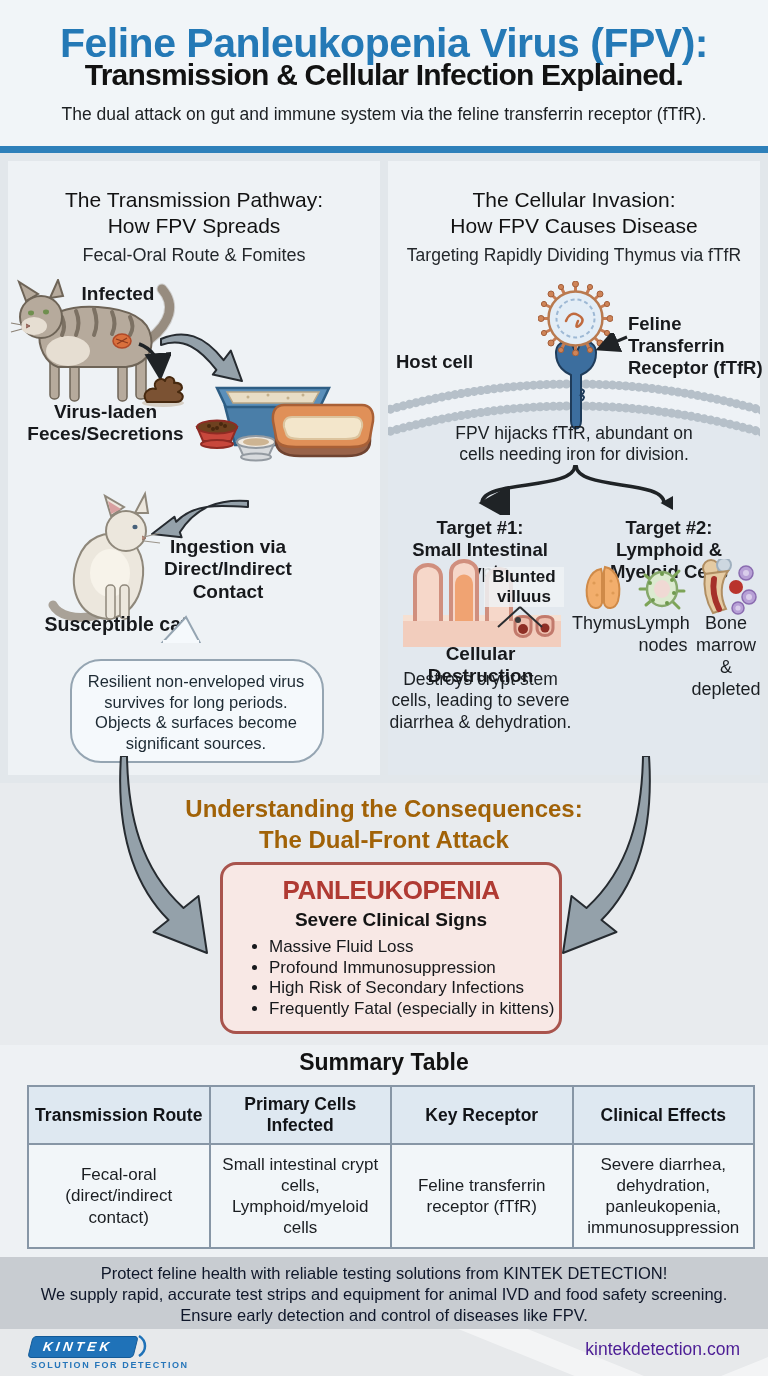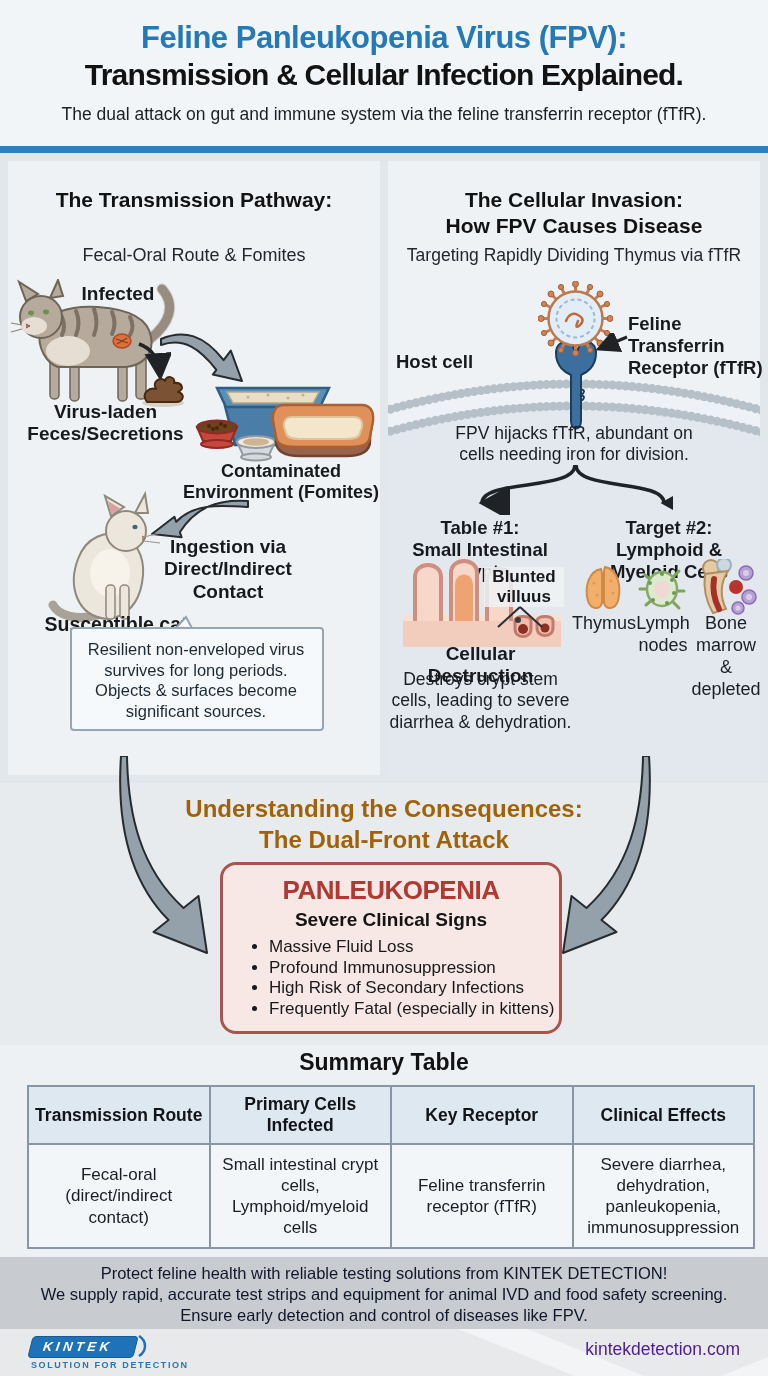--- a/index.html
+++ b/index.html
@@ -2,36 +2,36 @@
 <html><head>
 <meta charset="utf-8">
 <style>
   html,body{margin:0;padding:0;background:#dfe3e7;}
   #page{position:relative;width:768px;height:1376px;background:#eef1f4;overflow:hidden;
         font-family:"Liberation Sans", sans-serif;color:#15181b;}
   .abs{position:absolute;}
   .center{text-align:center;}
   
   #header{left:0;top:0;width:768px;height:148px;background:#f1f5f8;}
-  .title1{left:0;top:20px;width:768px;font-size:31px;font-weight:700;letter-spacing:-.5px;color:#2479b6;}
+  .title1{left:0;top:20px;width:768px;font-size:41px;font-weight:700;letter-spacing:-.5px;color:#2479b6;}
   .title2{left:0;top:58px;width:768px;font-size:30px;font-weight:700;letter-spacing:-.8px;color:#121212;}
   .subtitle{left:0;top:104px;width:768px;font-size:17.5px;color:#1c1f22;}
   #divider{left:0;top:146px;width:768px;height:7px;background:#2e80ba;}
   
   #main{left:0;top:153px;width:768px;height:630px;background:#e2e7eb;}
   .panel{top:8px;width:372px;height:614px;background:#eef2f5;}
   #panel-left{left:8px;}
   #panel-right{left:388px;}
-  .panel-heading{left:0;top:26px;width:100%;font-size:21px;font-weight:700;line-height:1.25;color:#121212;}
+  .panel-heading{left:0;top:26px;width:100%;font-size:21px;font-weight:400;line-height:1.25;color:#121212;}
   .panel-sub{left:0;top:84px;width:100%;font-size:18px;color:#23272b;}
   .lbl{font-weight:700;color:#17191c;line-height:1.18;}
   .txt{color:#1b1f23;line-height:1.22;}
   
-  #bubble{left:62px;top:466px;width:250px;height:100px;background:#f5f9fc;border:2px solid #95a5b2;
-          border-radius:4px;}
+  #bubble{left:62px;top:498px;width:250px;height:100px;background:#f5f9fc;border:2px solid #95a5b2;
+          border-radius:31px;}
   #bubble-text{left:8px;top:10px;width:232px;font-size:16.5px;color:#1d2a33;line-height:1.25;}
   
   #consequences{left:0;top:783px;width:768px;height:262px;background:#e8ebee;}
   .cons-heading{left:0;top:10px;width:768px;font-size:24px;font-weight:700;line-height:1.3;color:#a16207;}
   #redbox{left:220px;top:862px;width:336px;height:166px;background:#f8e8e5;border:3px solid #a9544d;border-radius:16px;}
   #redbox-title{left:0;top:10px;width:100%;font-size:26px;font-weight:700;letter-spacing:-.5px;color:#b03a33;}
   #redbox-sub{left:0;top:44px;width:100%;font-size:19px;font-weight:700;color:#141414;}
   #redbox ul{position:absolute;left:30px;top:72px;margin:0;padding:0 0 0 16px;}
   #redbox li{font-size:17px;line-height:20.5px;color:#17191c;}
   
@@ -64,20 +64,21 @@
     <div class="abs title2 center">Transmission &amp; Cellular Infection Explained.</div>
     <div class="abs subtitle center">The dual attack on gut and immune system via the feline transferrin receptor (fTfR).</div>
   </div>
   <div id="divider" class="abs"></div>
 
   <div id="main" class="abs">
 
     <div id="panel-left" class="abs panel">
       <div class="abs panel-heading center">
         <div>The Transmission Pathway:</div>
+        <div>How FPV Spreads</div>
       </div>
       <div class="abs panel-sub center">Fecal-Oral Route &amp; Fomites</div>
 
       <div class="abs lbl center" style="left:55px;top:122px;width:110px;font-size:19px;">Infected</div>
 
       <svg class="abs" style="left:2px;top:118px;" width="175" height="128" viewBox="0 0 175 128">
         <path d="M140,60 C160,44 166,26 152,10" fill="none" stroke="#a59a8c" stroke-width="9" stroke-linecap="round"></path>
         <path d="M140,60 C160,44 166,26 152,10" fill="none" stroke="#6e6457" stroke-width="11" stroke-linecap="round" opacity=".25"></path>
         <g stroke="#6e6457" stroke-width="1.5" fill="#b6aa9c">
           <rect x="40" y="76" width="9" height="44" rx="4"></rect>
@@ -163,21 +164,20 @@
         <ellipse cx="22" cy="9" rx="19" ry="6" fill="#efe9e0" stroke="#939aa1" stroke-width="2"></ellipse>
         <ellipse cx="22" cy="9" rx="13" ry="3.8" fill="#cdb492"></ellipse>
       </svg>
 
       <svg class="abs" style="left:262px;top:240px;" width="106" height="58" viewBox="0 0 106 58">
         <path d="M6,40 C6,50 14,55 30,55 L76,55 C92,55 100,50 100,40 L100,32 L6,32 Z" fill="#996349" stroke="#6f4330" stroke-width="2.5"></path>
         <path d="M14,4 L92,4 C100,4 104,10 103,20 L100,36 C99,44 92,46 80,46 L26,46 C14,46 7,44 6,36 L3,20 C2,10 6,4 14,4 Z" fill="#e09058" stroke="#a96036" stroke-width="2.5"></path>
         <path d="M22,16 L84,16 C90,16 93,20 92,26 L90,32 C89,37 84,38 76,38 L30,38 C22,38 17,37 16,32 L14,26 C13,20 16,16 22,16 Z" fill="#f3e6cb" stroke="#dcc49e" stroke-width="2"></path>
       </svg>
 
-      <div class="abs lbl center" style="left:168px;top:300px;width:210px;font-size:18px;">Contaminated Environment (Fomites)</div>
 
       <svg class="abs" style="left:140px;top:336px;" width="105" height="50" viewBox="0 0 105 50">
         <path d="M100,4 C70,2 48,10 31.8,35.2 L33.6,40.3 L4,37 L26.4,19.7 L28.2,24.8 C46,6 72,8 100,10 Z" fill="#94a1aa" stroke="#262b30" stroke-width="2" stroke-linejoin="round"></path>
       </svg>
 
       <svg class="abs" style="left:40px;top:328px;" width="122" height="138" viewBox="0 0 122 138">
         <path d="M50,126 C28,132 10,126 5,116" fill="none" stroke="#a9a298" stroke-width="9" stroke-linecap="round"></path>
         <path d="M60,130 C28,128 20,96 30,70 C38,48 58,40 76,48 C92,55 98,74 94,94 C91,112 80,128 60,130 Z" fill="#ece7dd" stroke="#8f887b" stroke-width="2"></path>
         <ellipse cx="62" cy="84" rx="20" ry="24" fill="#f7f3ea"></ellipse>
         <rect x="58" y="96" width="9" height="34" rx="4" fill="#ece7dd" stroke="#8f887b" stroke-width="1.5"></rect>
@@ -286,21 +286,21 @@
         <defs>
             <marker id="ah3" markerWidth="10" markerHeight="10" refX="5" refY="8" orient="auto">
           <polygon points="0,0 10,0 5,9" fill="#1f2326"></polygon>
             </marker>
           </defs>
         <path d="M102,2 C102,28 9,16 9,40" fill="none" stroke="#1f2326" stroke-width="3.5" marker-end="url(#ah3)"></path>
         <path d="M103,2 C103,28 191,16 191,40" fill="none" stroke="#1f2326" stroke-width="3.5" marker-end="url(#ah3)"></path>
       </svg>
 
       <div class="abs lbl center" style="left:2px;top:356px;width:180px;font-size:18.5px;">
-        <div>Table #1:</div>
+        <div>Target #1:</div>
         <div>Small Intestinal Crypts</div>
       </div>
       <div class="abs lbl center" style="left:192px;top:356px;width:178px;font-size:18.5px;">
         <div>Target #2:</div>
         <div>Lymphoid &amp; Myeloid Cells</div>
       </div>
 
       <svg class="abs" style="left:15px;top:398px;" width="158" height="88" viewBox="0 0 158 88">
         <rect x="0" y="56" width="158" height="32" fill="#f6e0d2"></rect>
         <rect x="0" y="62" width="158" height="26" fill="#f2cdbd"></rect>

